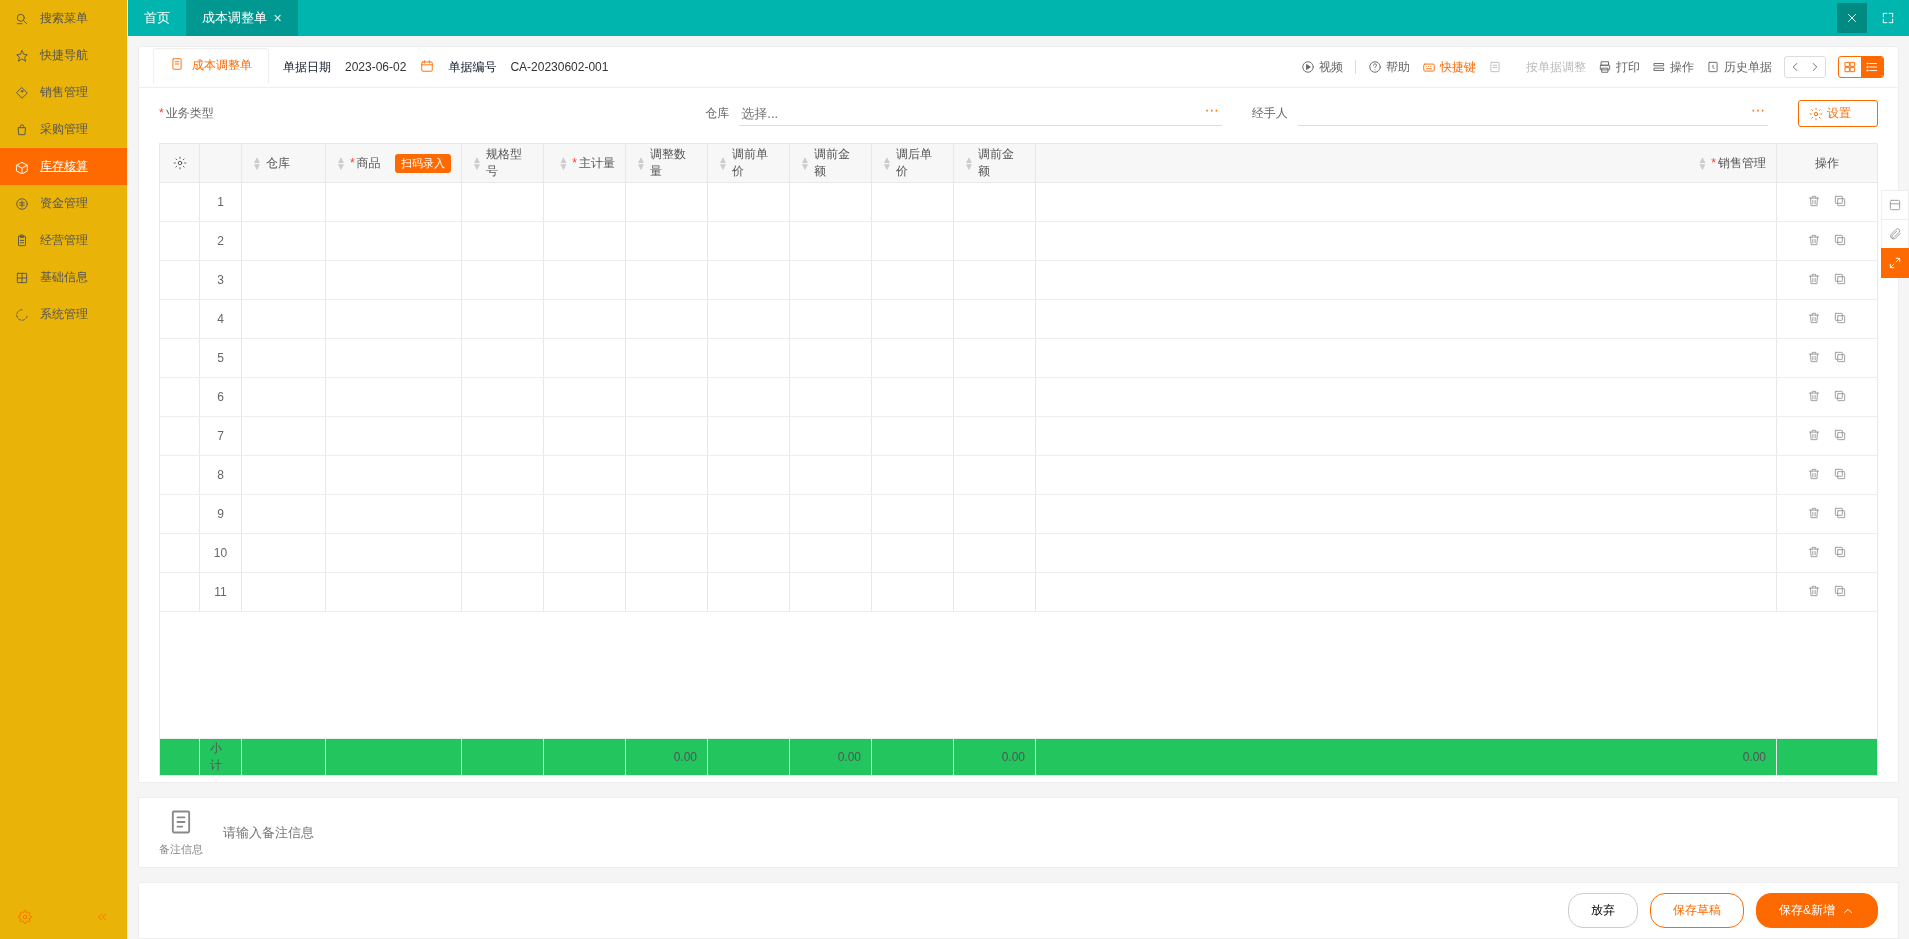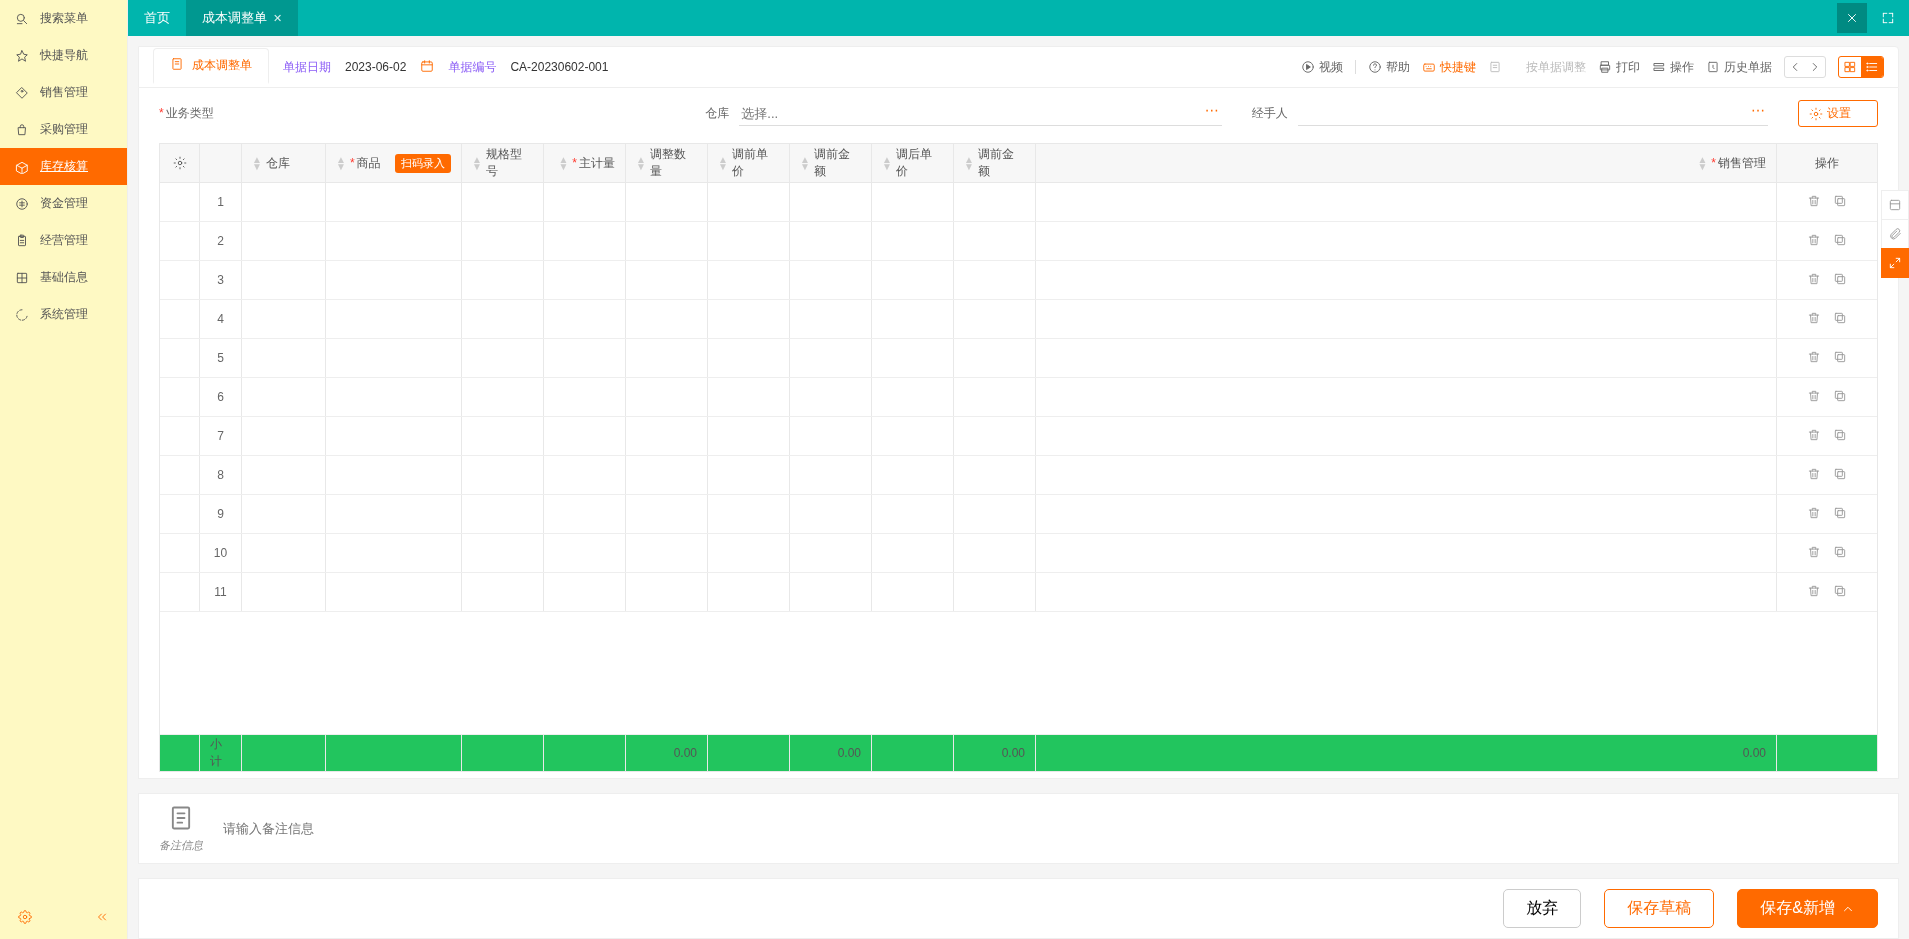--- a/index.html
+++ b/index.html
@@ -1,20 +1,20 @@
 <!DOCTYPE html>
 <html><head>
 <meta charset="utf-8">
 <style>
 * { margin: 0; padding: 0; box-sizing: border-box; }
 body { font-family: "Microsoft YaHei", "PingFang SC", sans-serif; font-size: 12px; color: #333; background: #fff; overflow: hidden; }
 .app { display: flex; width: 1909px; height: 939px; }
 
 
-.sidebar { width: 128px; background: #fef9c3; border-right: 1px solid #eee; display: flex; flex-direction: column; position: relative; }
+.sidebar { width: 128px; background: #eab308; border-right: 1px solid #eee; display: flex; flex-direction: column; position: relative; }
 .sidebar-item { display: flex; align-items: center; padding: 10px 14px; cursor: pointer; color: #555; gap: 10px; }
 .sidebar-item.active { background: #ff6a00; color: #fff; text-decoration: underline; }
 .sidebar-item .icon { width: 16px; height: 16px; display: inline-flex; align-items: center; justify-content: center; }
 .sidebar-footer { margin-top: auto; display: flex; align-items: center; justify-content: space-between; padding: 12px 18px; color: #ff6a00; }
 .sidebar-footer .icon { cursor: pointer; }
 
 
 .main { flex: 1; display: flex; flex-direction: column; background: #f5f5f5; min-width: 0; }
 .tabs-bar { height: 36px; background: #00b5ad; display: flex; align-items: center; position: relative; }
 .tab { height: 36px; display: flex; align-items: center; padding: 0 16px; color: #fff; cursor: pointer; gap: 6px; font-size: 13px; }
@@ -22,21 +22,21 @@
 .tab .close { font-size: 11px; opacity: .85; cursor: pointer; }
 .tabs-right { margin-left: auto; display: flex; align-items: center; gap: 6px; padding-right: 6px; }
 .tabs-right .sq { width: 30px; height: 30px; display:flex;align-items:center;justify-content:center; color:#fff; cursor:pointer; }
 .tabs-right .sq.dark { background: #008a82; }
 
 
 .content { flex: 1; margin: 10px 10px 0 10px; background: transparent; display: flex; flex-direction: column; min-height: 0; }
 .doc-header { background: #fff; border: 1px solid #eee; border-top-right-radius: 4px; padding: 0 14px; display: flex; align-items: center; gap: 14px; height: 42px; position: relative; }
 .doc-tab { position: relative; top: -1px; background: #fff; border: 1px solid #eee; border-bottom: 2px solid #fff; border-top-left-radius: 4px; border-top-right-radius: 4px; padding: 8px 16px; display: flex; align-items: center; gap: 8px; color: #ff6a00; }
 .doc-tab .icon { color: #ff6a00; }
-.doc-header .meta-label { color: #8b5cf6; text-align: right; }
+.doc-header .meta-label { color: #0f172a; text-align: right; }
 .doc-header .meta-val { color: #333; }
 .doc-header .cal { color: #ff6a00; }
 .doc-header .toolbar { margin-left: auto; display: flex; align-items: center; gap: 12px; color: #666; }
 .doc-header .toolbar .tool { display:flex; align-items:center; gap:4px; cursor:pointer; }
 .doc-header .toolbar .tool.orange { color:#ff6a00; }
 .doc-header .toolbar .tool.muted { color:#bbb;gap:24px; }
 .doc-header .toolbar .divider { width:1px; height:14px; background:#ddd; }
 .doc-header .toolbar .paginator { display:flex; border:1px solid #ddd; border-radius:3px; overflow:hidden; }
 .doc-header .toolbar .paginator span { width:20px; height:20px; display:flex;align-items:center;justify-content:center; cursor:pointer; }
 .doc-header .toolbar .view-toggle { display:flex; border:1px solid #ff6a00; border-radius:3px; overflow:hidden; }
@@ -84,27 +84,27 @@
 .row { display:flex; border-bottom:1px solid #eee; }
 .row .td { height:38px; color:#666; }
 .row-ops { display:flex; gap:12px; color:#999; }
 .row-ops .icon { cursor:pointer; }
 
 .tfoot { display:flex; background:#22c55e; border-top:1px solid #eee; }
 .tfoot .td { height:36px; font-weight:500; color:#555; }
 
 
 .remarks { margin:14px 10px 0; background:#fff; border:1px solid #eee; padding:10px 20px; display:flex; align-items:center; gap:20px; }
-.remarks .note-icon { display:flex; flex-direction:column; align-items:center; gap:4px; color:#00b5ad;font-style:italic; }
+.remarks .note-icon { display:flex; flex-direction:column; align-items:center; gap:4px; color:#00b5ad; }
 .remarks .note-icon span { color:#888; font-size:11px; }
 .remarks input { flex:1; border:none; outline:none; font-size:13px; font-family: inherit; }
 
 
 .footer { margin:14px 10px 0; background:#fff; border:1px solid #eee; padding:10px 20px; display:flex; justify-content:flex-end; gap:12px; }
-.btn { padding:8px 22px; border-radius:5px; border:1px solid #ccc; background:#fff; cursor:pointer; font-size:16px; font-family: inherit; margin-left: 11px; }
+.btn { padding:8px 22px; border-radius:15px; border:1px solid #ccc; background:#fff; cursor:pointer; font-size:12px; font-family: inherit; }
 .btn.outline-orange { border-color:#ff6a00; color:#ff6a00; }
 .btn.solid-orange { background:#ff6a00; border-color:#ff6a00; color:#fff; display:flex; align-items:center; gap:6px; }
 
 
 .float-tabs { position:fixed; right:0; top:190px; display:flex; flex-direction:column; }
 .float-tab { width:28px; height:30px; background:#fff; border:1px solid #eee; display:flex;align-items:center;justify-content:center; color:#999; cursor:pointer; margin-bottom:-1px;}
 .float-tab.active { background:#ff6a00; color:#fff; border-color:#ff6a00; }
 
 svg { width:14px; height:14px; stroke:currentColor; fill:none; stroke-width:1.6; stroke-linecap:round; stroke-linejoin:round; }
 .icon.lg svg { width:28px; height:28px; }

